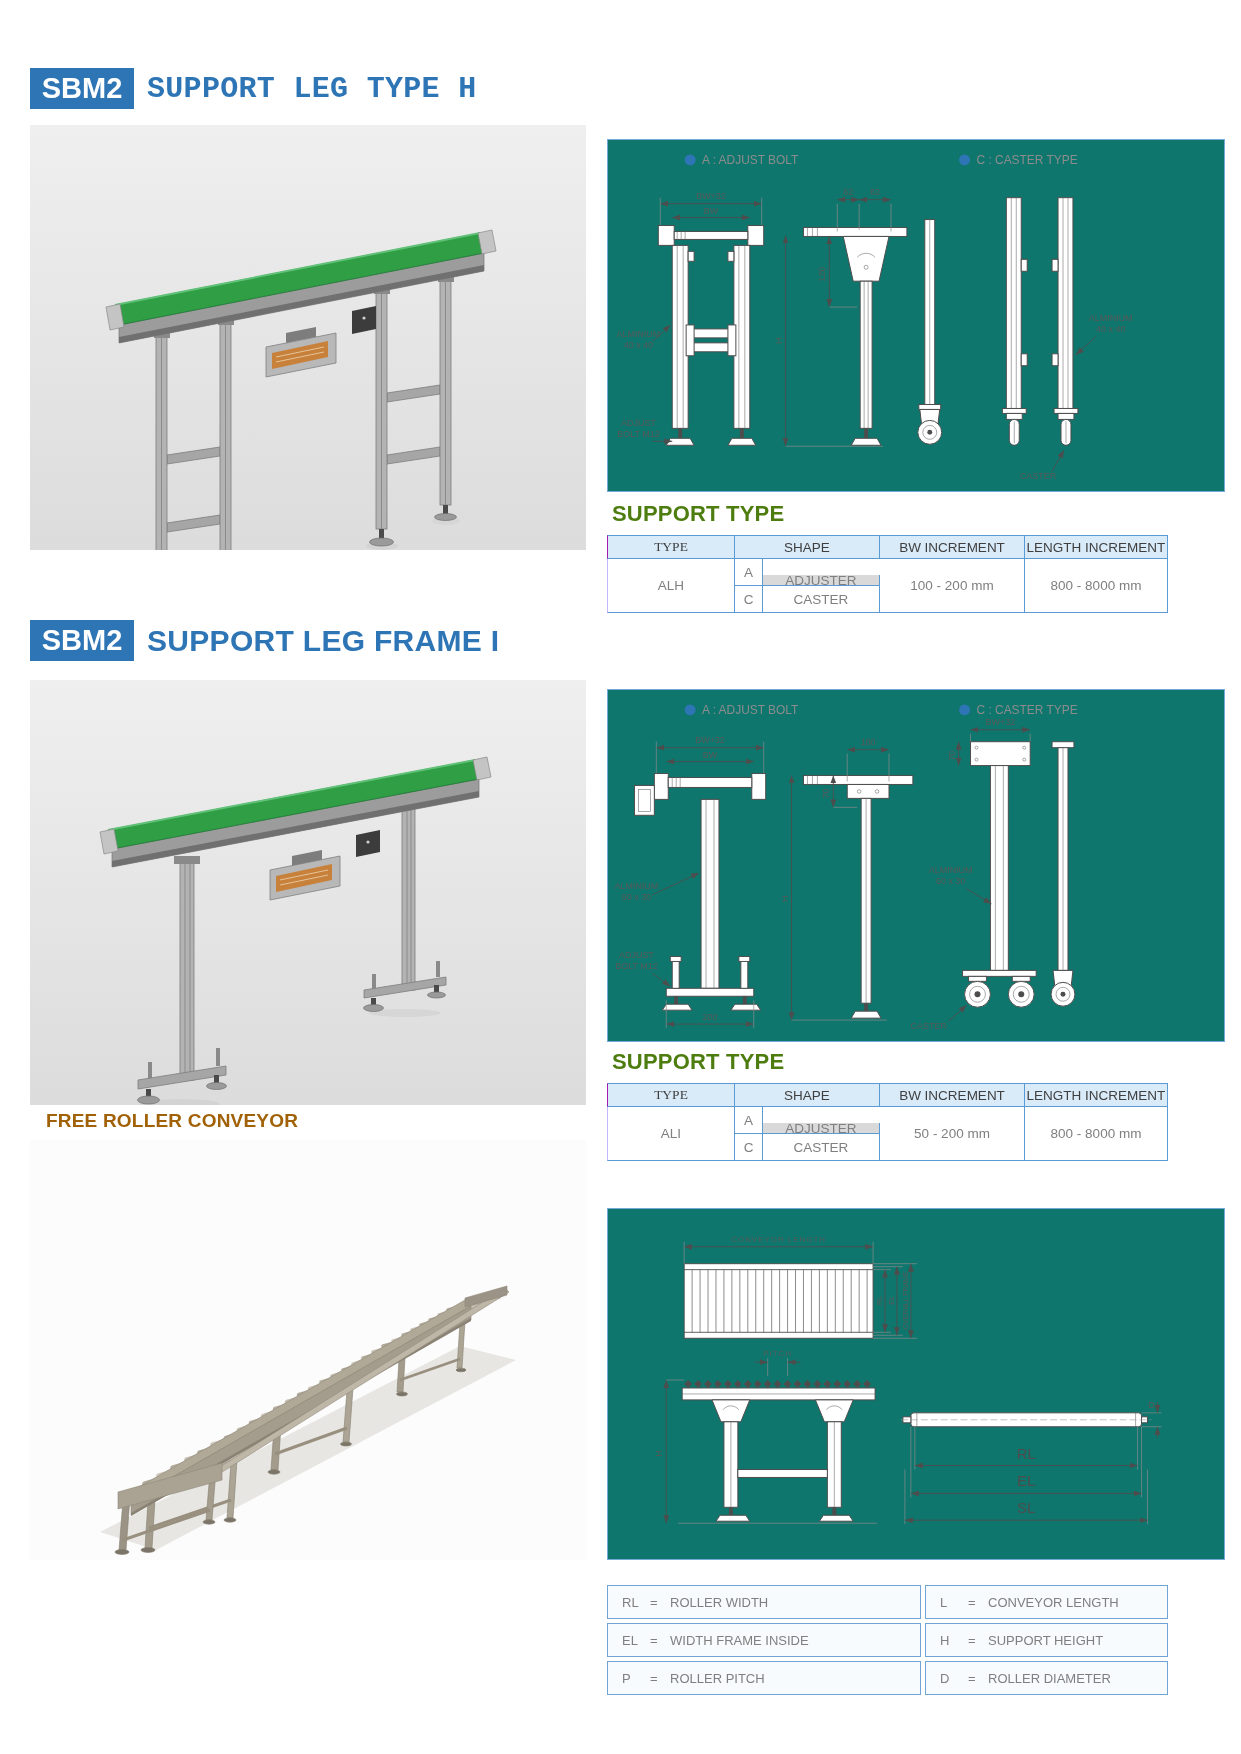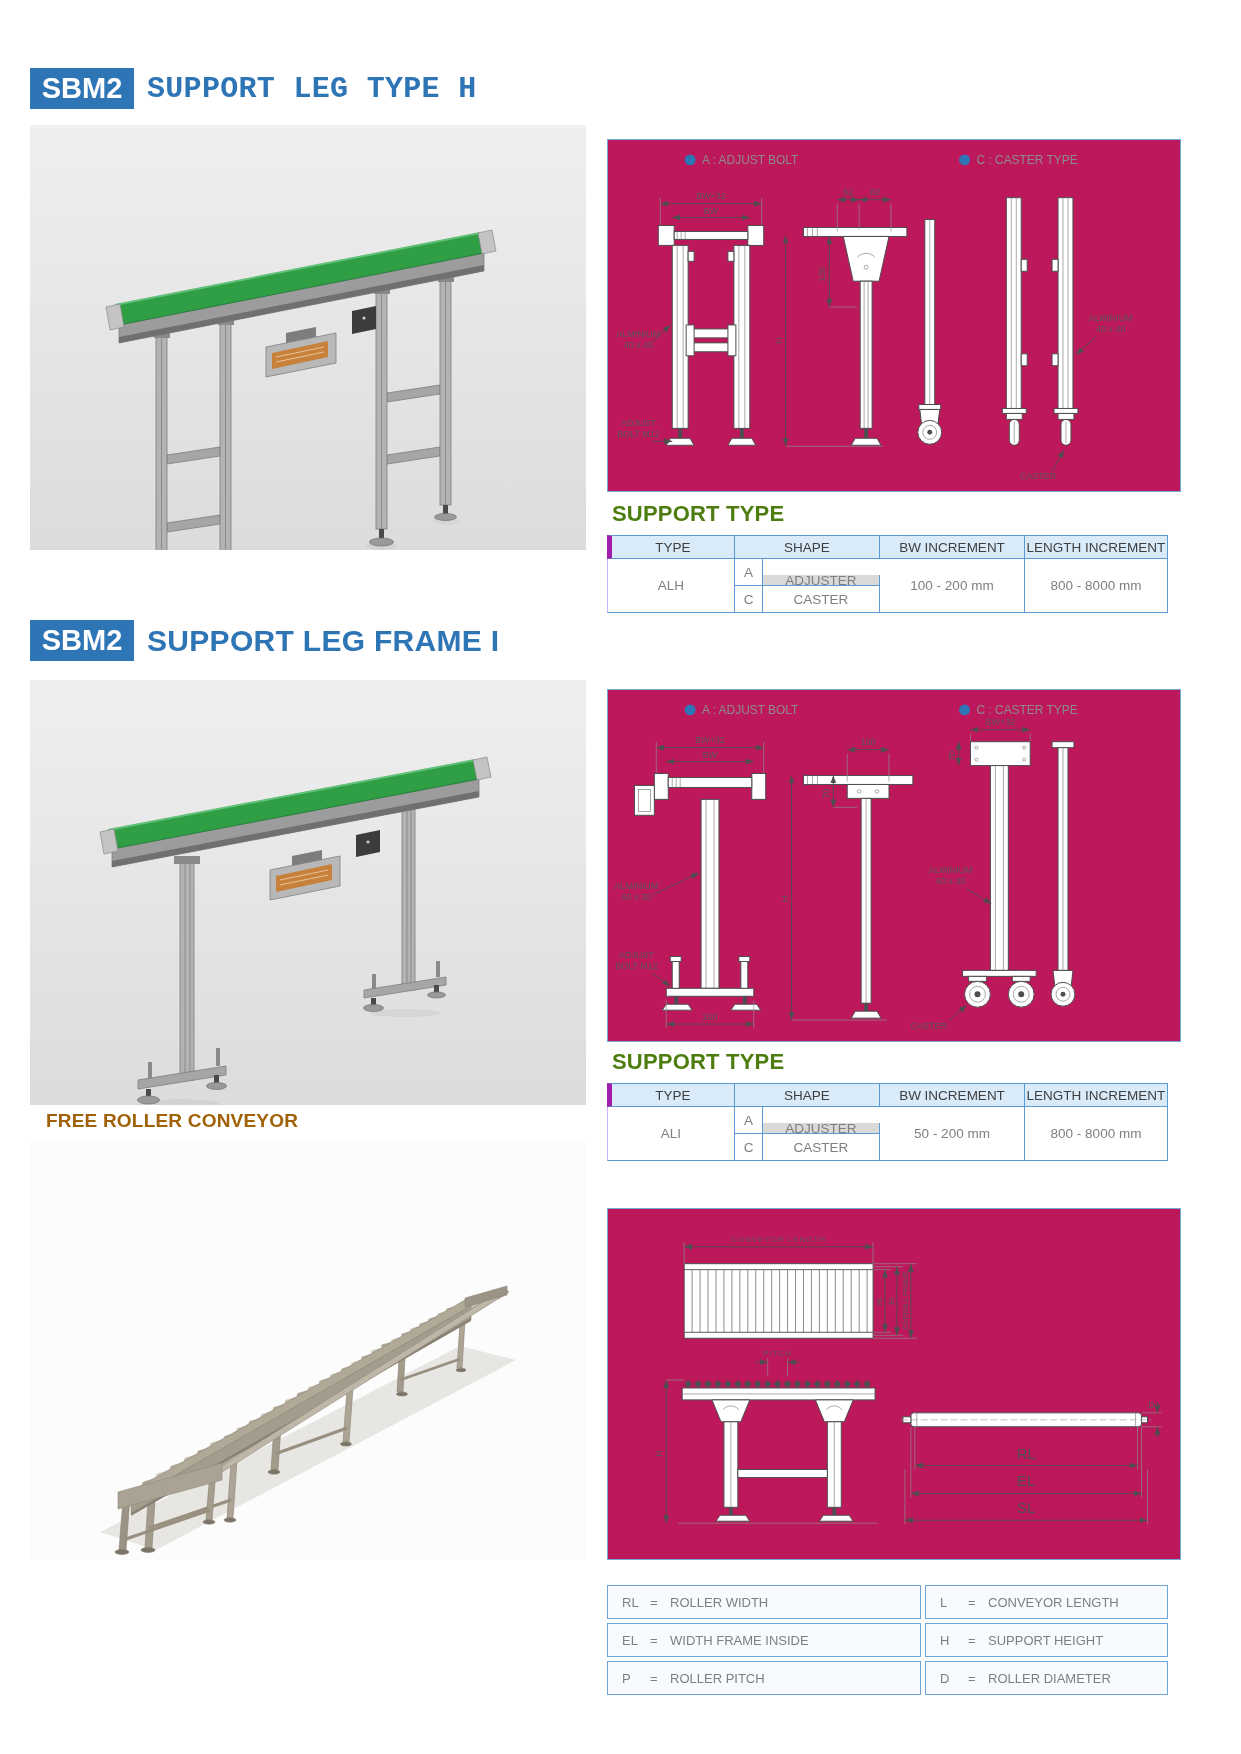--- a/index.html
+++ b/index.html
@@ -6,29 +6,29 @@
   .page{position:relative;width:1241px;height:1754px;background:#ffffff;
         font-family:"Liberation Sans",sans-serif;overflow:hidden;}
   svg{font-family:"Liberation Sans",sans-serif;display:block;}
 
   .badge{position:absolute;left:30px;width:104px;height:41px;background:#2e75b6;color:#fff;
          font-size:29px;font-weight:700;display:flex;align-items:center;justify-content:center;}
   .sec-title{position:absolute;left:147px;height:41px;display:flex;align-items:center;
          font-size:30px;font-weight:700;color:#2e75b6;letter-spacing:.3px;white-space:nowrap;}
   .img-panel{position:absolute;left:30px;width:556px;background:linear-gradient(#efefef,#dcdcdc);}
   .img-panel.photo{background:#fcfcfc;}
-  .draw-panel{position:absolute;left:607px;width:574px;border:1px solid #74a9d8;background:#be185d;box-sizing:border-box;}
+  .draw-panel{position:absolute;left:607px;width:618px;border:1px solid #74a9d8;background:#0f766e;box-sizing:border-box;}
   .sub-head{position:absolute;left:612px;font-size:22px;font-weight:700;color:#4d7c0f;letter-spacing:.2px;}
   .free-head{position:absolute;left:46px;font-size:19px;font-weight:700;color:#a16207;letter-spacing:.2px;}
 
   .ttable{position:absolute;left:607px;width:561px;}
   .thead{display:grid;grid-template-columns:128px 145px 145px 143px;height:24px;}
   .thead>div{background:#d9eaf8;border:1px solid #5b9bd5;border-left:none;box-sizing:border-box;
              display:flex;align-items:center;justify-content:center;font-size:13.5px;color:#3f3f3f;}
-  .thead>div:first-child{border-left:5px solid #a21caf;}
+  .thead>div:first-child{border-left:1px solid #a21caf;font-family:Liberation Serif, serif;}
   .tbody{display:grid;grid-template-columns:128px 28px 117px 145px 143px;grid-template-rows:27px 27px;}
   .tbody>div{border-right:1px solid #5b9bd5;border-bottom:1px solid #5b9bd5;box-sizing:border-box;
              display:flex;align-items:center;justify-content:center;font-size:13.5px;color:#7f7f7f;background:#fff;}
   .c-type{grid-column:1;grid-row:1/3;border-left:1px solid #c4b5fd;}
   .c-ak{grid-column:2;grid-row:1;}
   .c-av{grid-column:3;grid-row:1;background:#d9d9d9 !important;margin-top:16px;}
   .c-bw{grid-column:4;grid-row:1/3;}
   .c-len{grid-column:5;grid-row:1/3;}
   .c-ck{grid-column:2;grid-row:2;}
   .c-cv{grid-column:3;grid-row:2;}

